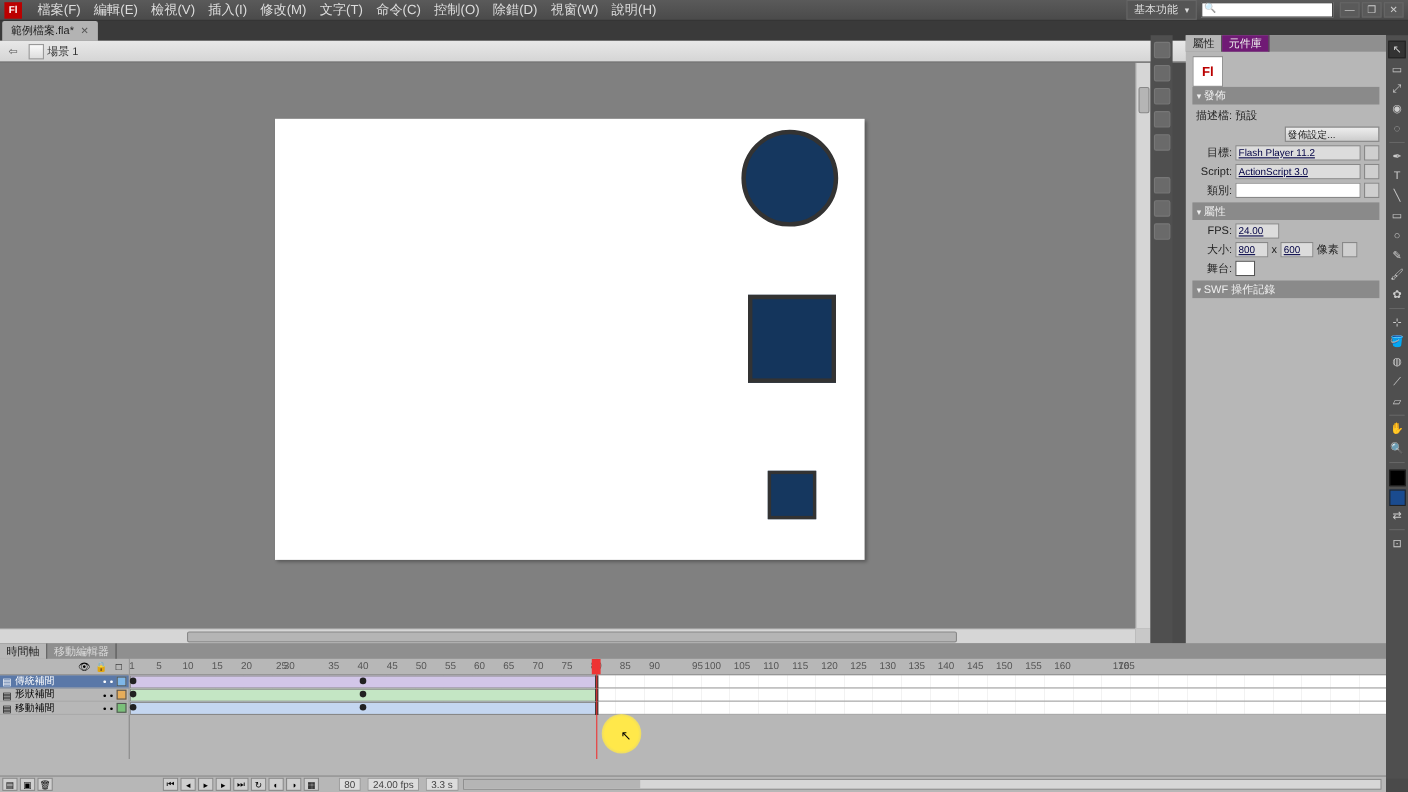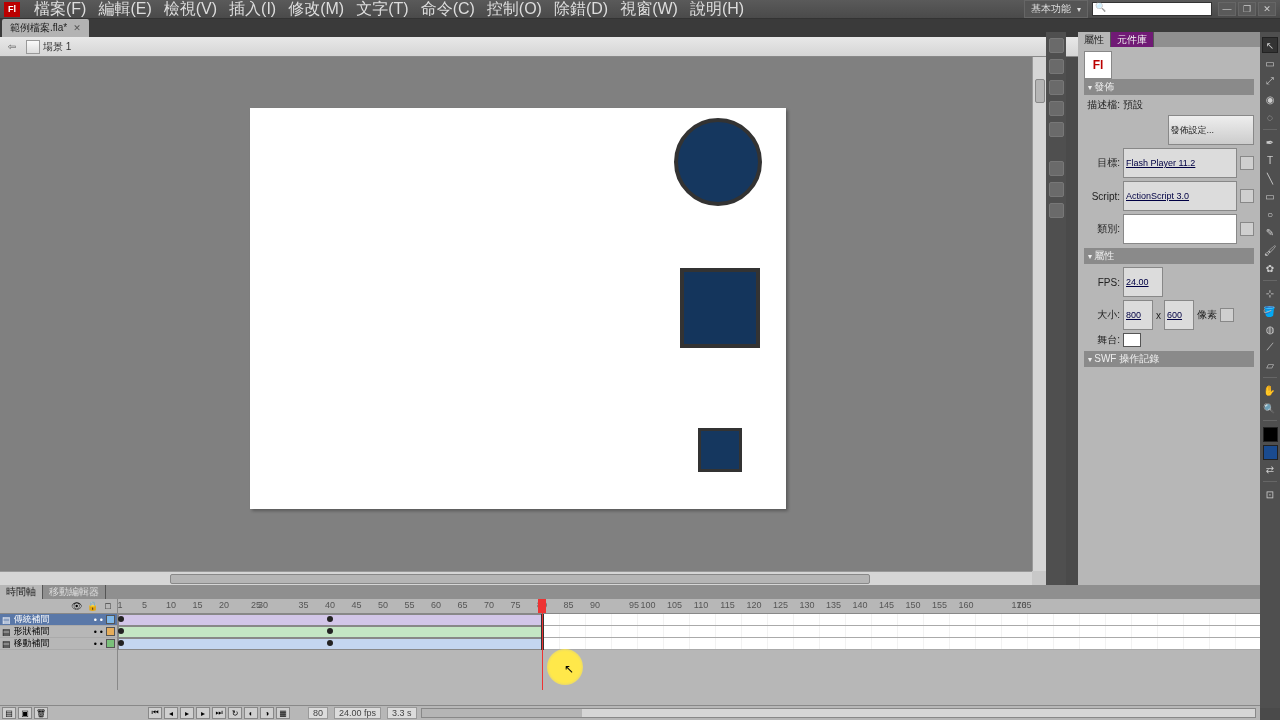--- a/index.html
+++ b/index.html
@@ -1,20 +1,20 @@
 <!DOCTYPE html>
 <html><head>
 <meta charset="utf-8">
 <style>
 * { margin: 0; padding: 0; box-sizing: border-box; font-family: "Microsoft YaHei", Arial, sans-serif; }
 body { width: 1280px; height: 720px; overflow: hidden; background: #4a4a4a; font-size: 10px; position: relative; }
 
 .menubar { height: 19px; background: linear-gradient(#5a5a5a, #4a4a4a); display: flex; align-items: center; padding: 0 4px; color: #ddd; border-bottom: 1px solid #333; }
 .menubar .logo { width: 16px; height: 15px; background: #b00; color: #fff; font-weight: bold; display: flex; align-items: center; justify-content: center; font-size: 9px; margin-right: 8px; }
-.menubar .menu-item { padding: 0 6px; cursor: pointer; font-size: 16px; text-align: right; }
+.menubar .menu-item { padding: 0 6px; cursor: pointer; font-size: 12px; text-align: right; }
 .menubar .spacer { flex: 1; }
 .menubar .workspace { background: #555; padding: 1px 6px; margin-right: 4px; border: 1px solid #666; display: flex; align-items: center; }
 .menubar .workspace::after { content: "▾"; margin-left: 6px; font-size: 8px; }
 .menubar .search { width: 120px; height: 14px; background: #fff; border: 1px solid #333; position: relative; margin-right: 4px; }
 .menubar .search::before { content: "🔍"; position: absolute; left: 2px; top: -1px; font-size: 9px; opacity: .6; }
 .menubar .winbtn { width: 18px; height: 14px; background: #5a5a5a; border: 1px solid #666; margin-left: 2px; display: flex; align-items: center; justify-content: center; color: #ccc; font-size: 9px; }
 
 .tabbar { height: 18px; background: #3a3a3a; display: flex; align-items: flex-end; padding-left: 2px; }
 .tab { background: #b3b3b3; padding: 2px 8px; font-size: 10px; color: #222; border-radius: 2px 2px 0 0; margin-right: 2px; display: flex; align-items: center; }
 .tab .close { margin-left: 6px; font-size: 9px; color: #555; }
@@ -43,21 +43,21 @@
 .right-column { position:absolute; top:19px; left:1078px; width:182px; height:689px; background:#b7b7b7; }
 .rc-tabs { height:15px; background:#8f8f8f; display:flex; font-size:10px; }
 .rc-tabs .t{ padding:1px 6px; color:#eee; background:#701a75; border-right:1px solid #555;}
 .rc-tabs .t.active{ background:#b7b7b7; color:#222; }
 .rc-body { padding:4px 6px; font-size:10px; color:#222; }
 .doc-icon { width:28px;height:28px;background:#fff;border:1px solid #888;display:flex;align-items:center;justify-content:center;font-weight:bold;color:#b00;font-size:12px; float:left; margin-right:6px;}
 .section-head { background:#8a8a8a;color:#eee;padding:1px 4px;font-size:10px;margin-top:4px; clear:both; }
 .section-head::before{ content:"▾ "; font-size:8px; }
 .row { display:flex; align-items:center; margin:3px 0; gap:3px; }
 .row label{ width:36px; text-align:right; }
-.row .field{ flex:1; height:30px;background:#dcdcdc;border:1px solid #888;font-size:9px;padding:0 2px;display:flex;align-items:center;text-decoration:underline;color:#004;}
+.row .field{ flex:1; height:14px;background:#dcdcdc;border:1px solid #888;font-size:9px;padding:0 2px;display:flex;align-items:center;text-decoration:underline;color:#004;}
 .row .field.plain{text-decoration:none;color:#222;}
 .row .btn-icn{ width:14px;height:14px;background:#cfcfcf;border:1px solid #888;}
 .row .swatch{ width:18px;height:14px;background:#fff;border:1px solid #555;}
 .btn-wide{ display:inline-block; padding:1px 12px; background:linear-gradient(#e8e8e8,#ccc); border:1px solid #888; margin:3px 6px;}
 
 .toolbar-right { position:absolute; top:19px; right:0; width:20px; height:689px; background:#4f4f4f; display:flex; flex-direction:column; align-items:center; padding-top:4px; }
 .toolbar-right .tool{ width:16px; height:16px; margin:1px 0; border:1px solid transparent; display:flex;align-items:center;justify-content:center;font-size:10px;color:#ccc;}
 .toolbar-right .tool.sel{ background:#333; border-color:#222;}
 .toolbar-right .sep{ width:14px;height:1px;background:#666;margin:3px 0;}
 .toolbar-right .colorbox{width:15px;height:15px;border:1px solid #222;margin-top:3px;}

